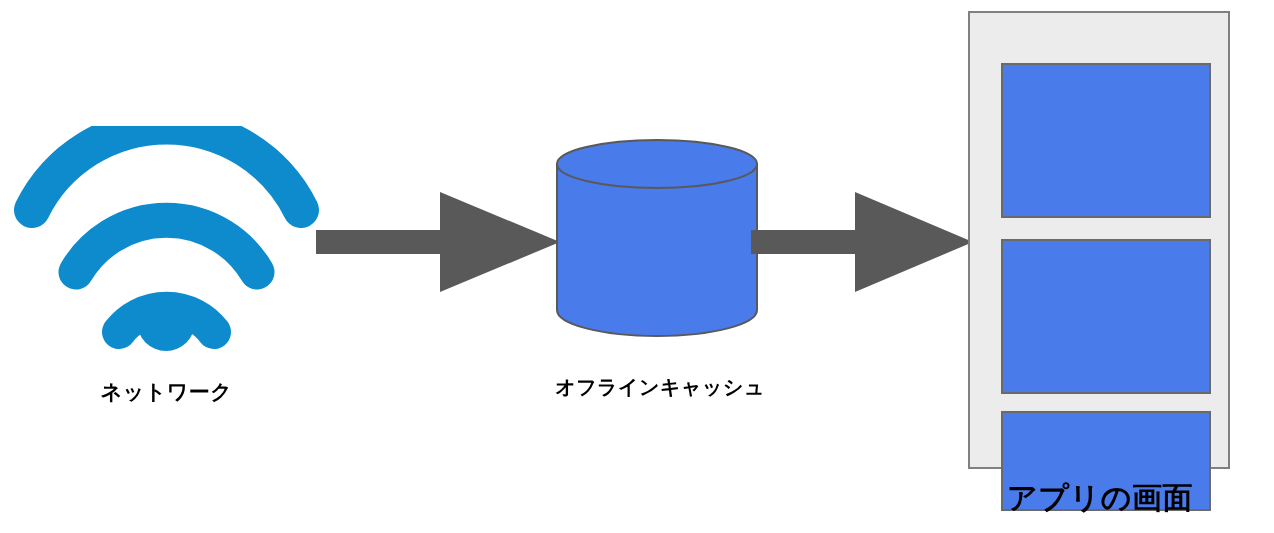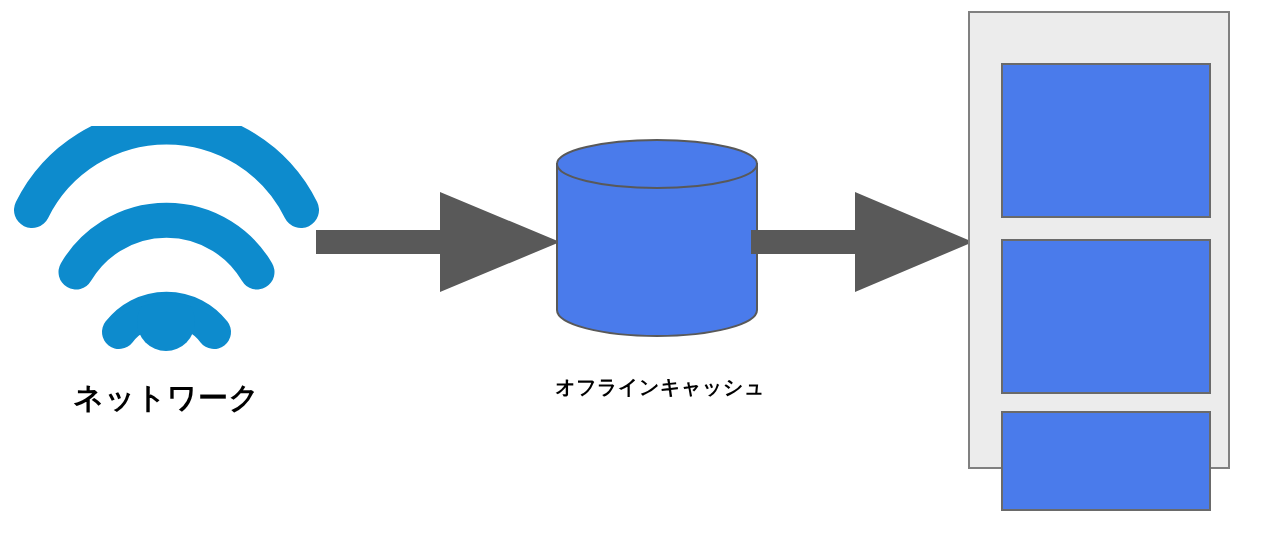--- a/index.html
+++ b/index.html
@@ -38,21 +38,21 @@
     left: 14px;
     top: 126px;
     width: 305px;
     height: 230px;
   }
   #wifi-node svg { display: block; }
   #wifi-label {
     left: 14px;
     top: 378px;
     width: 305px;
-    font-size: 30px;
+    font-size: 21px;
   }
 
   
   #cache-node {
     left: 553px;
     top: 138px;
     width: 208px;
     height: 200px;
   }
   #cache-node svg { display: block; }
@@ -144,14 +144,15 @@
       <polygon points="0,38 104,38 104,0 222,50 104,100 104,62 0,62" fill="#595959"></polygon>
     </svg>
   </div>
 
   <div class="node" id="app-node">
     <div class="app-frame"></div>
     <div class="app-block" id="app-block-0"></div>
     <div class="app-block" id="app-block-1"></div>
     <div class="app-block" id="app-block-2"></div>
   </div>
+  <div class="node-label" id="app-label">アプリの画面</div>
 
 </div>
 
 </body></html>

